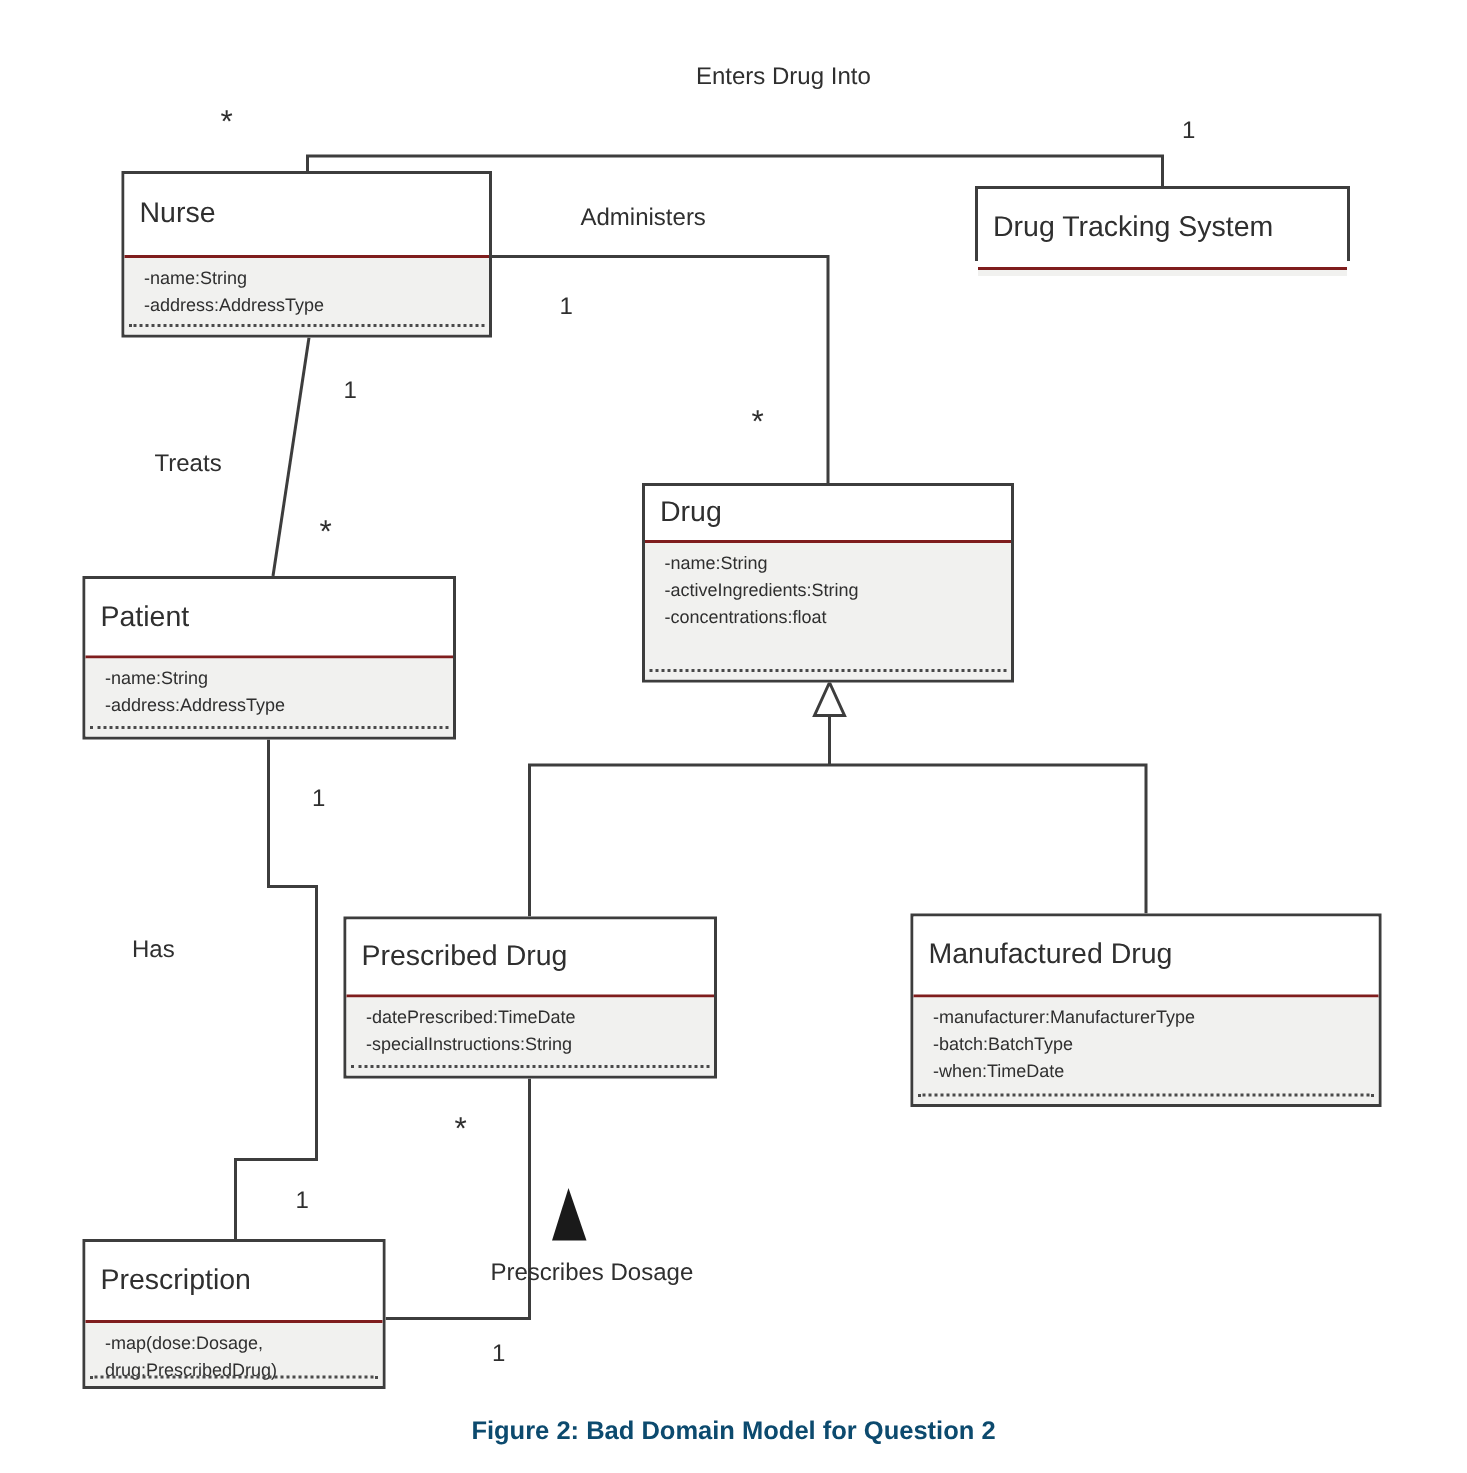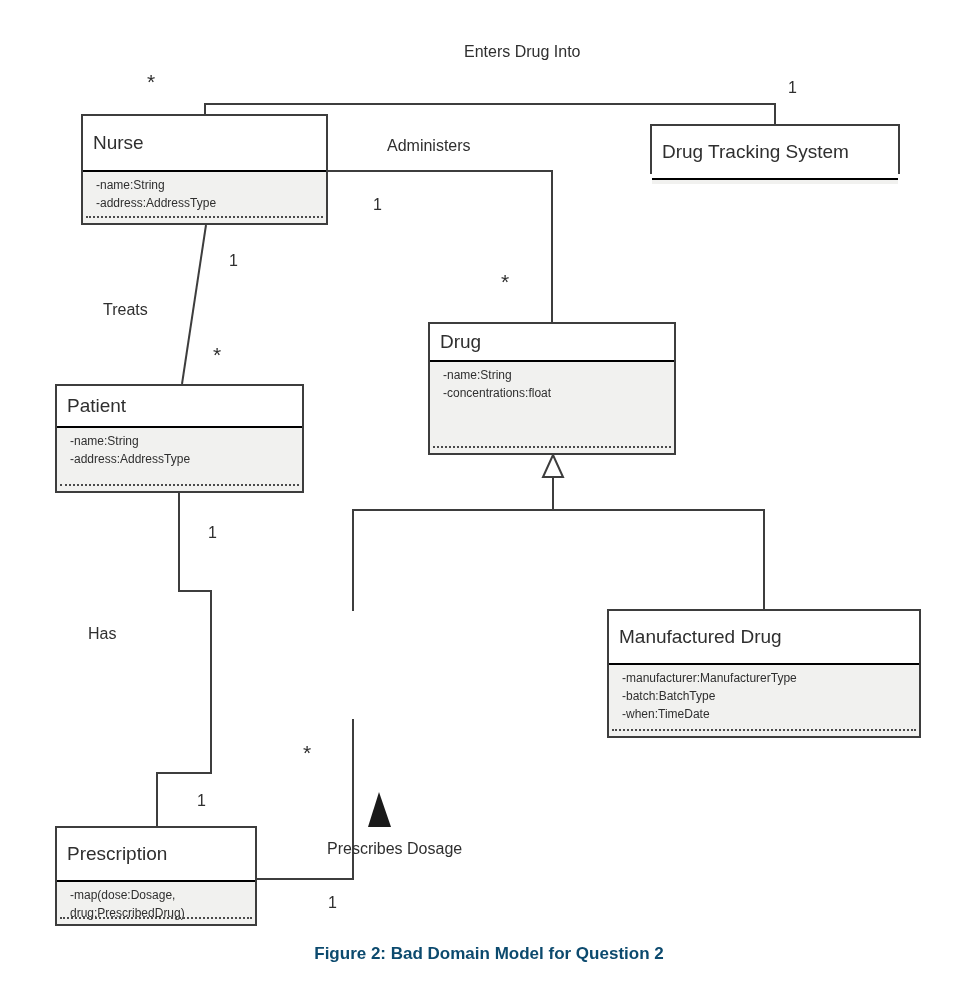--- a/index.html
+++ b/index.html
@@ -24,21 +24,21 @@
   .uml-box {
     position: absolute;
     box-sizing: border-box;
     border: 2px solid #3d3d3d;
     background: #ffffff;
     display: flex;
     flex-direction: column;
   }
   .uml-title {
     box-sizing: border-box;
-    border-bottom: 2px solid #000000;
+    border-bottom: 2px solid #7f1d1d;
     display: flex;
     align-items: center;
     padding-left: 10px;
     font-size: 19px;
     background: #ffffff;
     flex: 0 0 auto;
   }
   .uml-attrs {
     position: relative;
     flex: 1 1 auto;
@@ -103,37 +103,46 @@
   </div>
 
   <div class="uml-box" style="left:650px;top:124px;width:250px;height:50px">
     <div class="uml-title" style="height:54px">Drug Tracking System</div>
     <div class="uml-attrs">
       <div class="dotline"></div>
     </div>
   </div>
 
   <div class="uml-box" style="left:55px;top:384px;width:249px;height:109px">
-    <div class="uml-title" style="height:42px">Patient</div>
+    <div class="uml-title" style="height:53px">Patient</div>
     <div class="uml-attrs">
       <div class="attr">-name:String</div>
       <div class="attr">-address:AddressType</div>
       <div class="dotline"></div>
     </div>
   </div>
 
   <div class="uml-box" style="left:428px;top:322px;width:248px;height:133px">
     <div class="uml-title" style="height:38px">Drug</div>
     <div class="uml-attrs">
       <div class="attr">-name:String</div>
+      <div class="attr">-activeIngredients:String</div>
       <div class="attr">-concentrations:float</div>
       <div class="dotline"></div>
     </div>
   </div>
 
+  <div class="uml-box" style="left:229px;top:611px;width:249px;height:108px">
+    <div class="uml-title" style="height:52px">Prescribed Drug</div>
+    <div class="uml-attrs">
+      <div class="attr">-datePrescribed:TimeDate</div>
+      <div class="attr">-specialInstructions:String</div>
+      <div class="dotline"></div>
+    </div>
+  </div>
 
   <div class="uml-box" style="left:607px;top:609px;width:314px;height:129px">
     <div class="uml-title" style="height:54px">Manufactured Drug</div>
     <div class="uml-attrs">
       <div class="attr">-manufacturer:ManufacturerType</div>
       <div class="attr">-batch:BatchType</div>
       <div class="attr">-when:TimeDate</div>
       <div class="dotline"></div>
     </div>
   </div>

